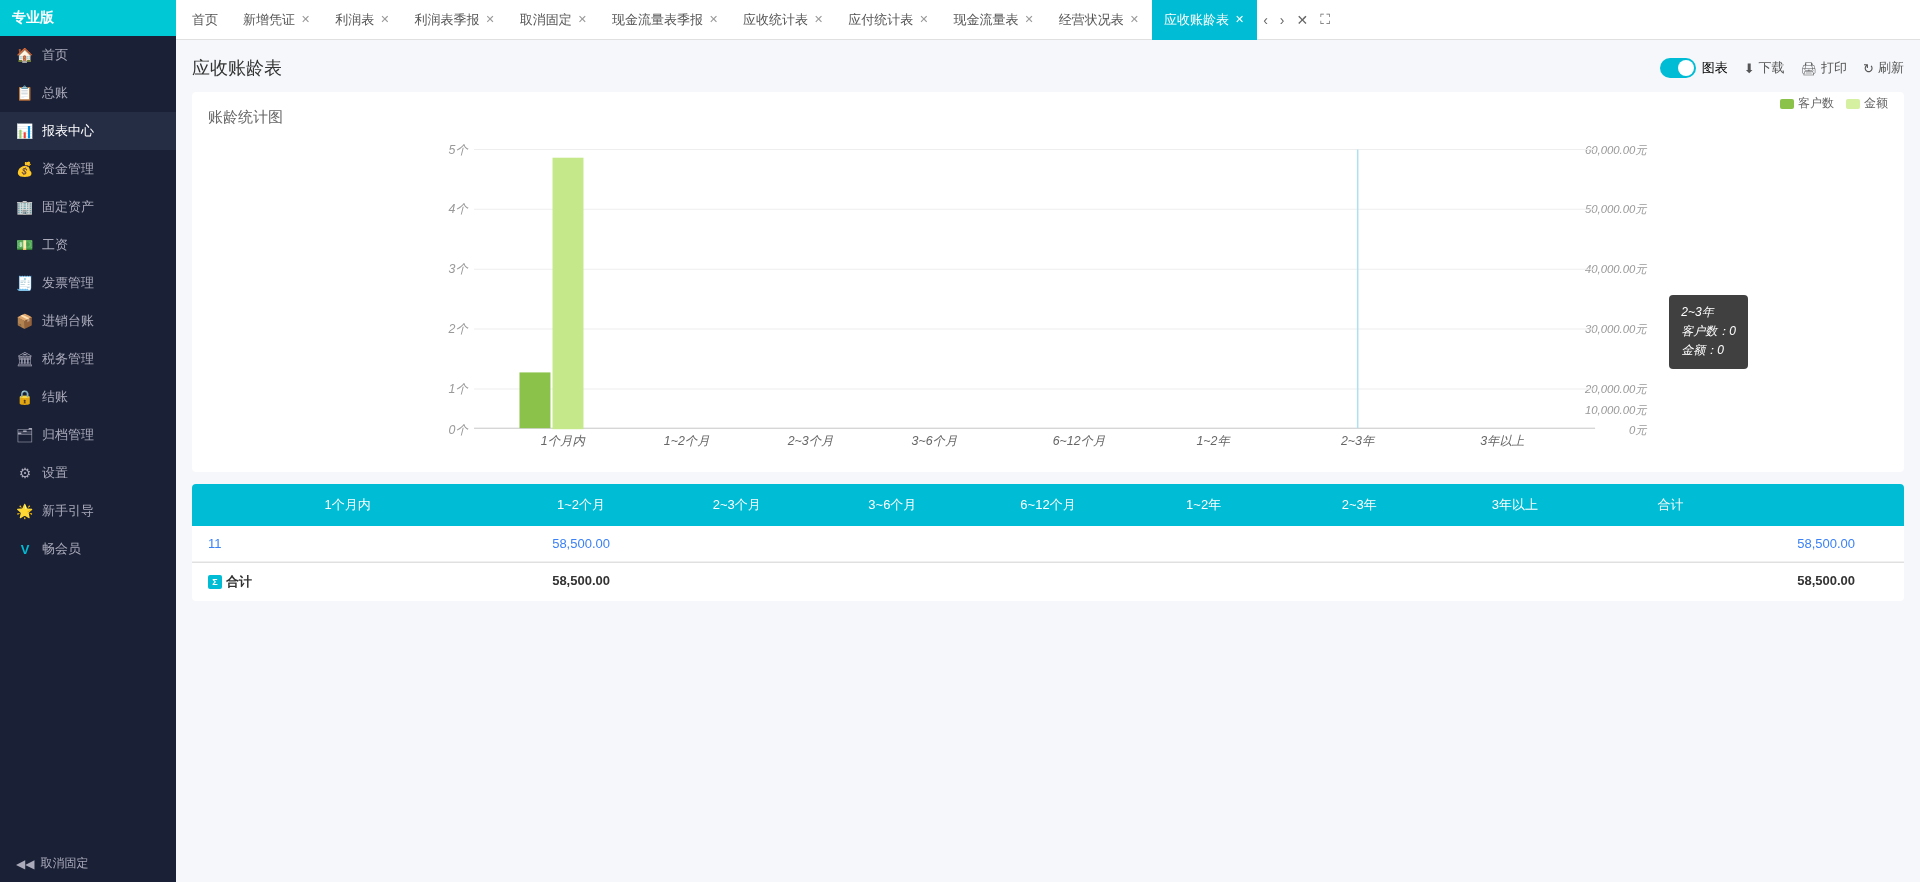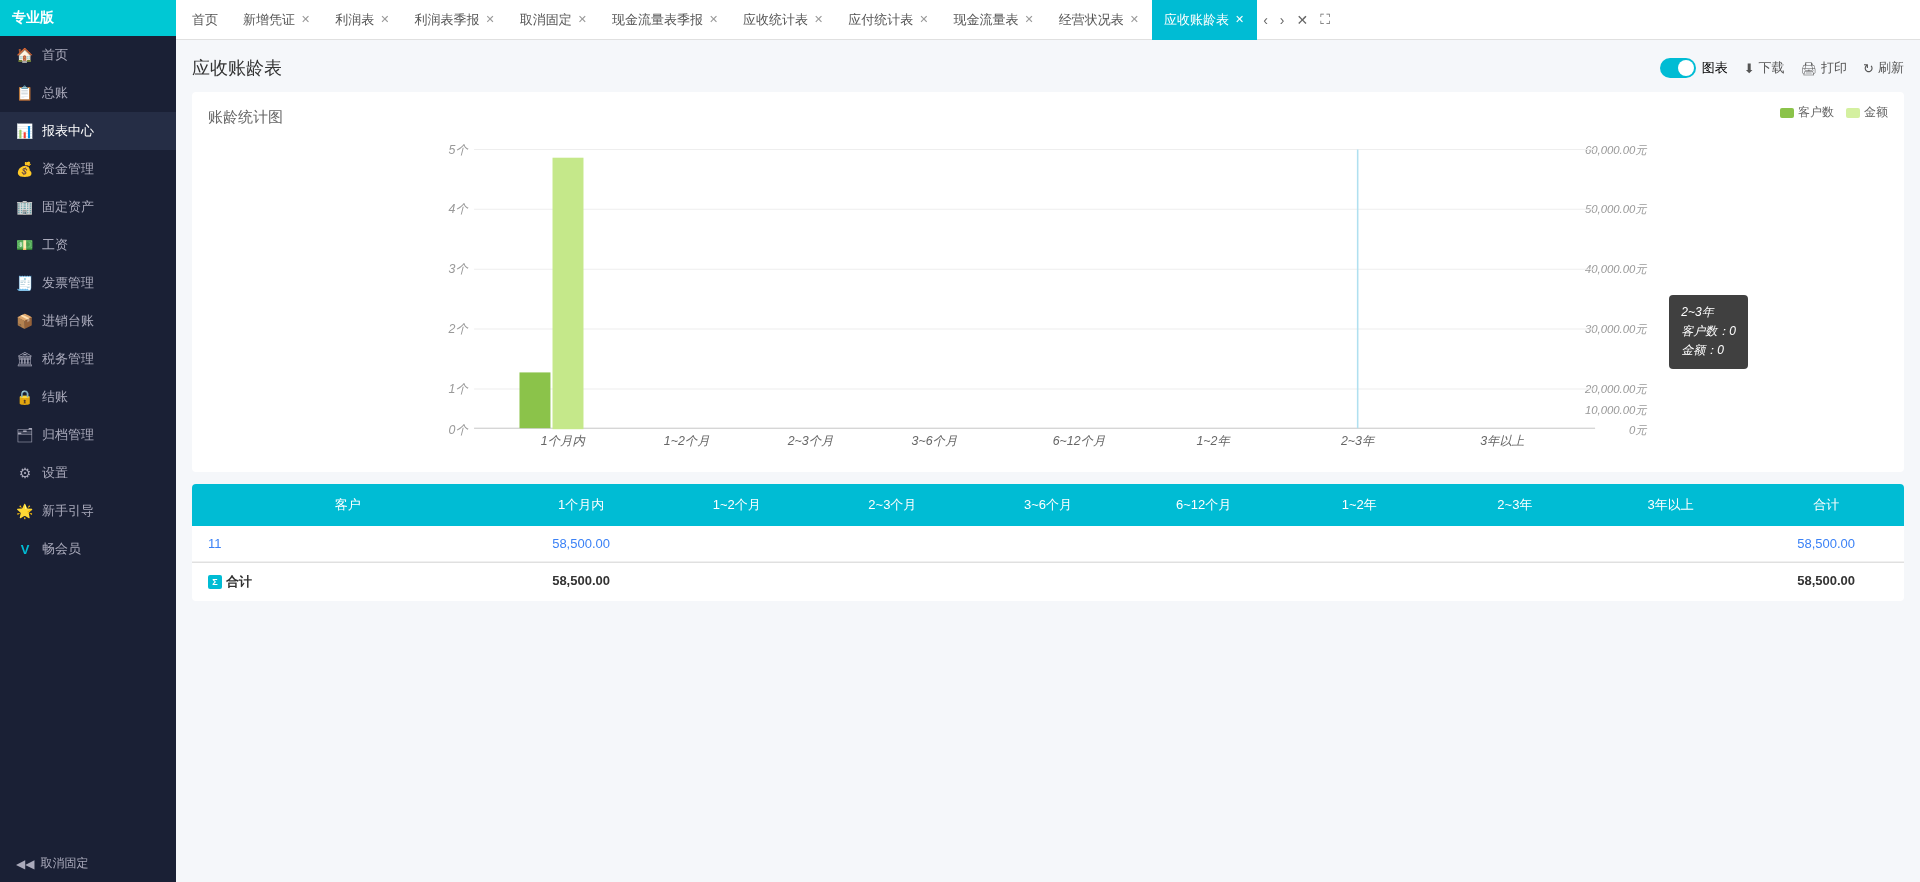--- a/index.html
+++ b/index.html
@@ -162,21 +162,21 @@
       position: relative;
       height: 380px;
     }
     .chart-title {
       font-size: 15px;
       color: #666;
       margin-bottom: 8px;
     }
     .chart-legend {
       position: absolute;
-      top: 12px;
+      top: 3px;
       right: 16px;
       display: flex;
       align-items: flex-start;
       gap: 12px;
       font-size: 12px;
       color: #666;
     }
     .legend-item {
       display: flex;
       align-items: center;
@@ -480,21 +480,20 @@
         <div class="chart-tooltip">
           <div>2~3年</div>
           <div>客户数：0</div>
           <div>金额：0</div>
         </div>
       </div>
     </div>
 
     <div class="data-table">
       <div class="table-header-row">
-        <div class="th">客户</div>
         <div class="th">1个月内</div>
         <div class="th">1~2个月</div>
         <div class="th">2~3个月</div>
         <div class="th">3~6个月</div>
         <div class="th">6~12个月</div>
         <div class="th">1~2年</div>
         <div class="th">2~3年</div>
         <div class="th">3年以上</div>
         <div class="th">合计</div>
       </div>

